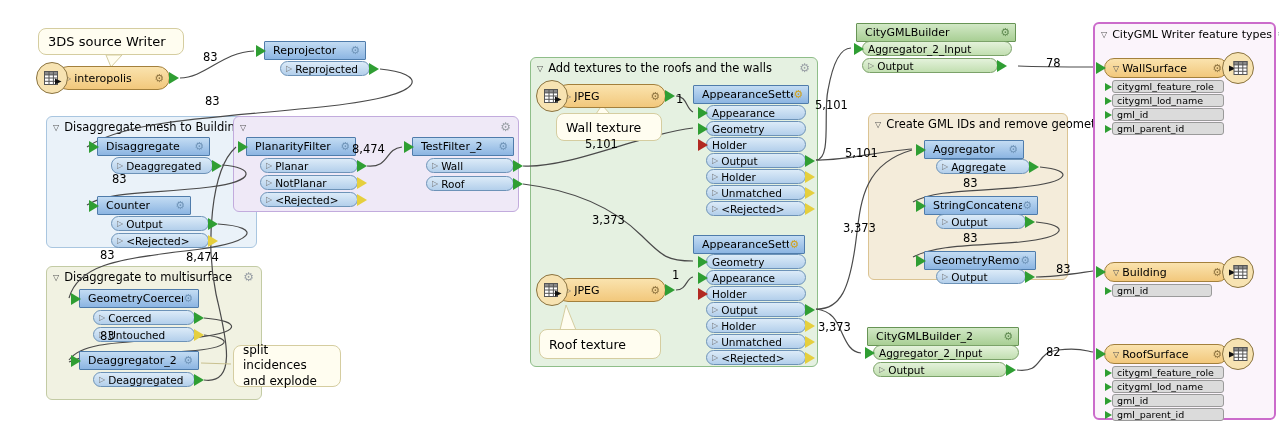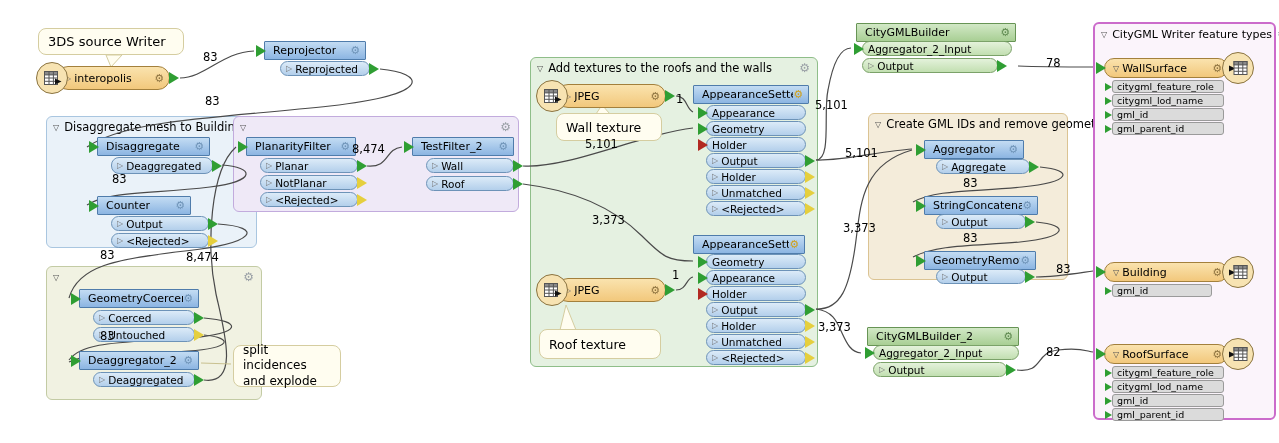--- a/index.html
+++ b/index.html
@@ -65,20 +65,21 @@
   </div>
   <div class="bm bm2" style="left:233px;top:116px;width:286px;height:96px">
     <div class="bmh">
         <span class="bmtri">▽</span>
         <span class="bmgear">⚙</span>
       </div>
   </div>
   <div class="bm bm3" style="left:46px;top:266px;width:216px;height:134px">
     <div class="bmh">
         <span class="bmtri">▽</span>
+        <span>Disaggregate to multisurface</span>
         <span class="bmgear">⚙</span>
       </div>
   </div>
   <div class="bm bm4" style="left:530px;top:57px;width:288px;height:310px">
     <div class="bmh">
         <span class="bmtri">▽</span>
         <span>Add textures to the roofs and the walls</span>
         <span class="bmgear">⚙</span>
       </div>
   </div>

